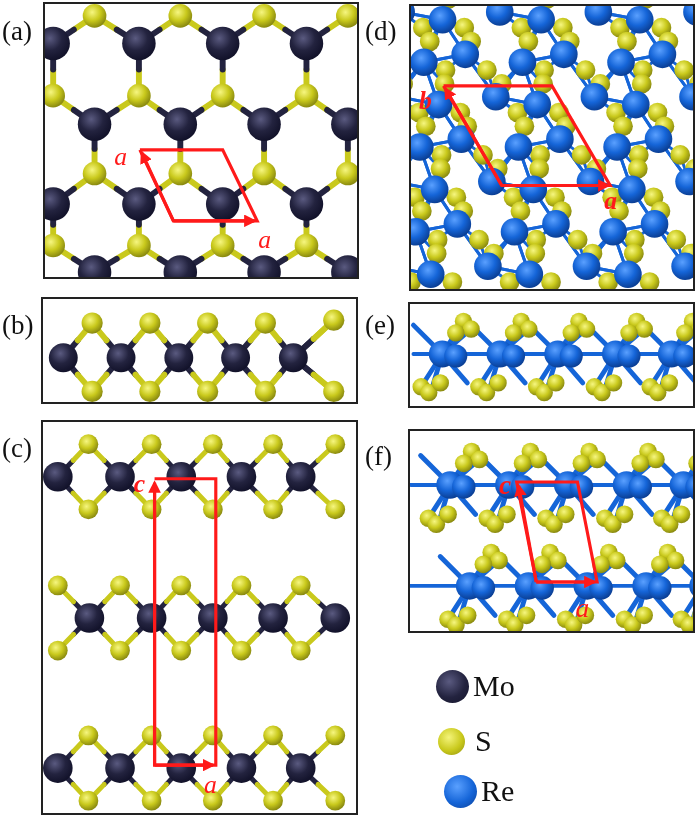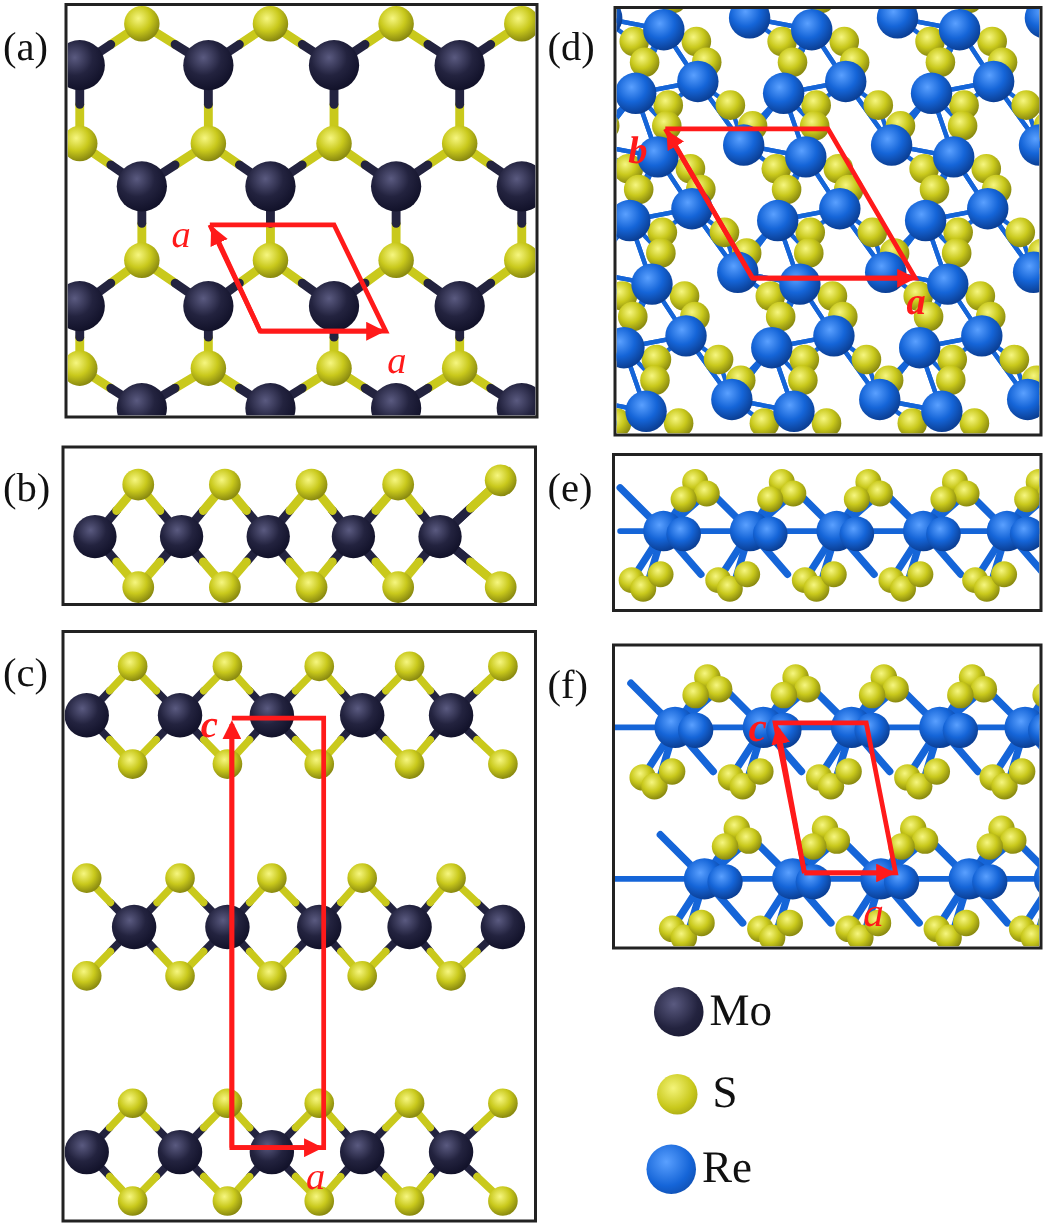--- a/index.html
+++ b/index.html
@@ -1,21 +1,21 @@
 <!DOCTYPE html>
 <html><head>
 <meta charset="utf-8">
 <style>
   html, body { margin: 0; padding: 0; background: #ffffff; }
   body { width: 700px; height: 817px; position: relative; overflow: hidden;
          font-family: "Liberation Serif", "DejaVu Serif", serif; }
   .panel { position: absolute; border: 2px solid #222; box-sizing: border-box; background: #fff; overflow: hidden; }
   .panel svg { position: absolute; left: 0; top: 0; width: 100%; height: 100%; }
   .plabel { position: absolute; font-size: 27px; color: #111; line-height: 1; }
-  .legend-item { position: absolute; display: flex; align-items: center; }
+  .legend-item { position: absolute; display: flex; align-items: center; margin-top: 12px; }
   .legend-ball { width: 33px; height: 33px; border-radius: 50%; margin-right: 4px; }
   .legend-text { font-size: 30px; color: #111; }
   .vec { font-style: italic; fill: #ff1a1a; font-family: "Liberation Serif", serif; }
 </style>
 </head>
 <body>
 
 <div class="plabel" style="left:2px; top:18px;">(a)</div>
 <div class="plabel" style="left:2px; top:312px;">(b)</div>
 <div class="plabel" style="left:2px; top:435px;">(c)</div>
@@ -1179,16 +1179,16 @@
 </div>
 
 <div class="legend-item" style="left:436px; top:657px;">
   <div class="legend-ball" style="background:radial-gradient(circle at 40% 35%, #5a5a80 0%, #23233f 55%, #14142a 100%);"></div>
   <span class="legend-text">Mo</span>
 </div>
 <div class="legend-item" style="left:438px; top:712px;">
   <div class="legend-ball" style="width:27px;height:27px;margin-right:10px;background:radial-gradient(circle at 40% 35%, #f4f47a 0%, #c9c91c 55%, #8f8f10 100%);"></div>
   <span class="legend-text">S</span>
 </div>
-<div class="legend-item" style="left:431px; top:762px;">
+<div class="legend-item" style="left:444px; top:762px;">
   <div class="legend-ball" style="background:radial-gradient(circle at 40% 35%, #5aa0ff 0%, #1565d8 55%, #0b3f95 100%);"></div>
   <span class="legend-text">Re</span>
 </div>
 
 </body></html>

